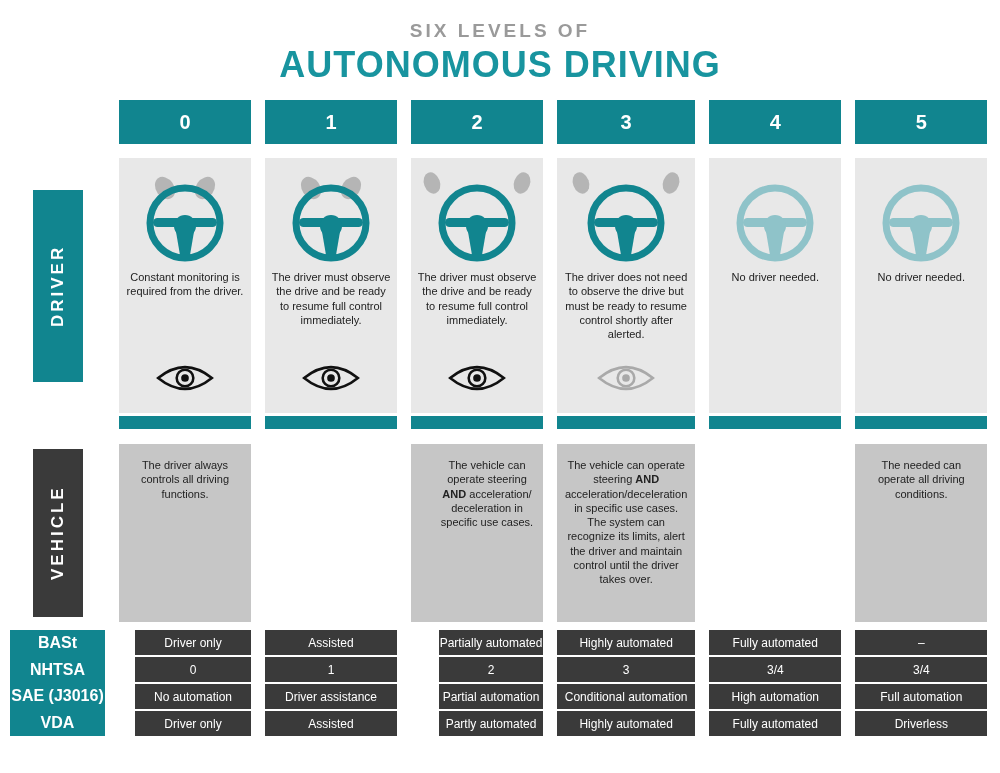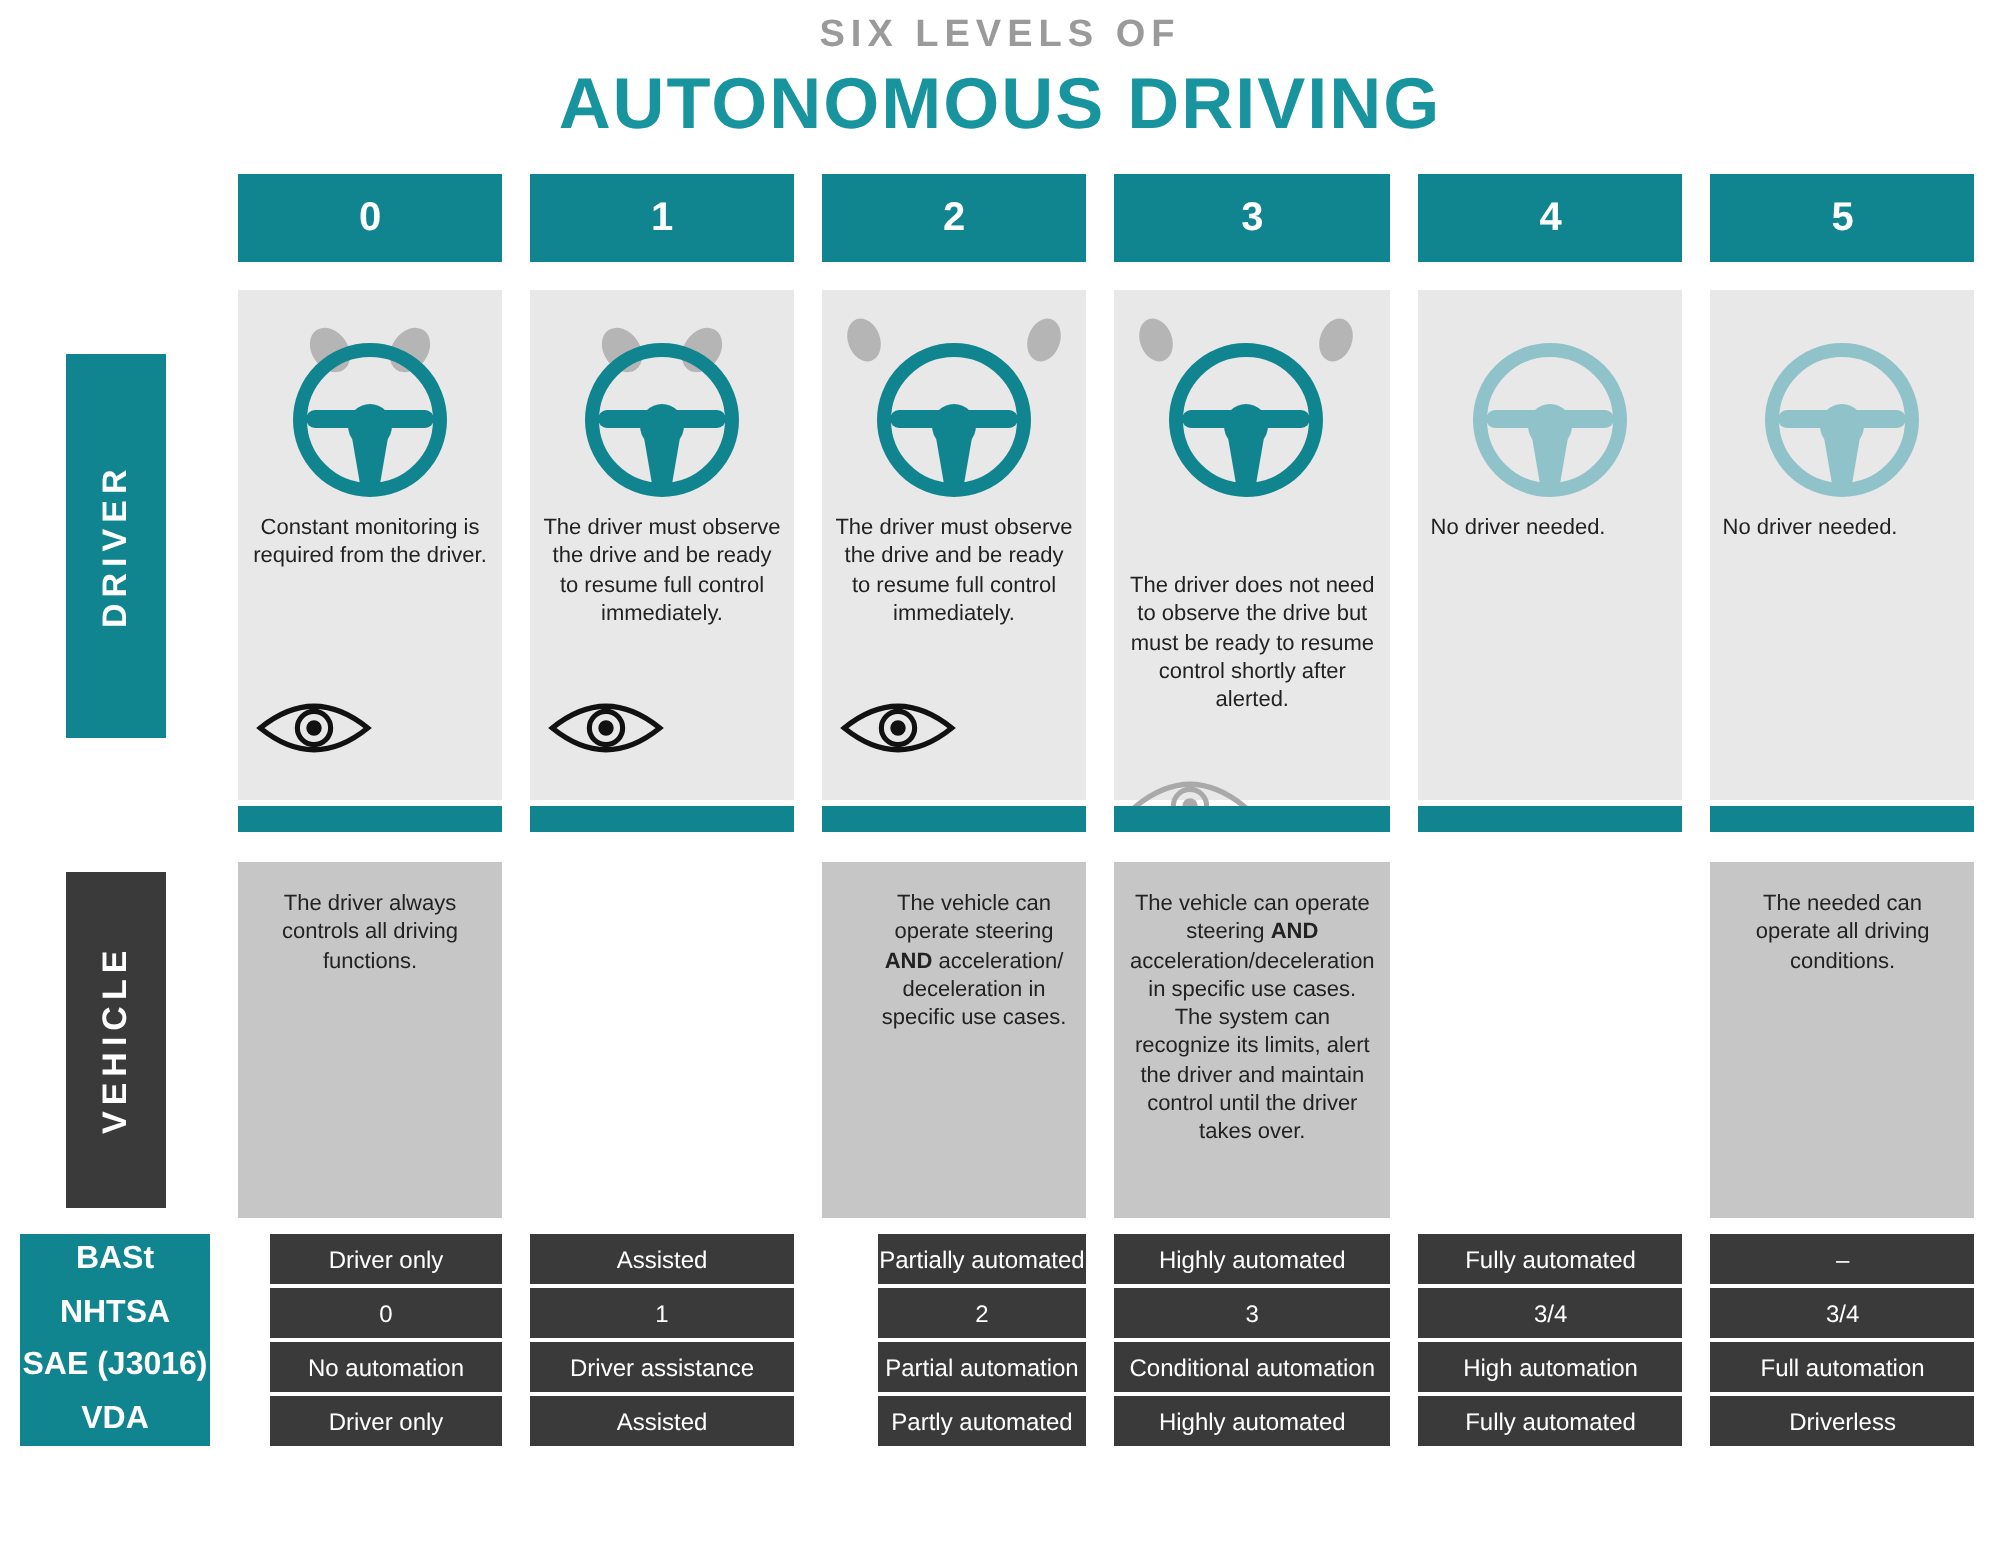--- a/index.html
+++ b/index.html
@@ -3,38 +3,38 @@
 <meta charset="utf-8">
 <style>
   :root{
     --teal:#11858f; --teal-title:#18949f; --teal-light:#8fc3c9;
     --dark:#3a3a3a; --card-light:#e8e8e8; --card-gray:#c6c6c6;
     --hand:#b5b5b5; --kicker:#9a9a9a;
   }
   *{box-sizing:border-box;}
   html,body{margin:0;padding:0;background:#fff;}
   body{width:1000px;height:773px;font-family:"Liberation Sans", sans-serif;overflow:hidden;}
-  .titles{text-align:center;padding-top:7px;}
+  .titles{text-align:center;padding-top:20px;}
   .kicker{color:var(--kicker);font-size:19px;letter-spacing:3px;font-weight:bold;}
   .main-title{color:var(--teal-title);font-size:36px;font-weight:bold;letter-spacing:1px;margin-top:2px;}
   .grid{
     display:grid;
     grid-template-columns:95px repeat(6,1fr);
     grid-template-rows:44px 14px 255px 3px 13px 15px 178px 8px 106px;
     column-gap:14px;
     margin:14px 30px 0 10px;
   }
   .num-hdr{background:var(--teal);color:#fff;font-size:20px;font-weight:bold;
     display:flex;align-items:center;justify-content:center;grid-row:1;}
   .side-label{background:var(--teal);color:#fff;writing-mode:vertical-rl;transform:rotate(180deg);
     font-weight:bold;font-size:17px;letter-spacing:3px;display:flex;align-items:center;justify-content:center;
     width:50px;margin:auto;grid-column:1;}
   .side-label.driver{grid-row:3;height:192px;}
   .side-label.vehicle{grid-row:7;height:168px;background:var(--dark);}
-  .driver-card{grid-row:3;background:var(--card-light);display:flex;flex-direction:column;align-items:flex-start;padding:10px 6px 14px 6px;}
+  .driver-card{grid-row:3;background:var(--card-light);display:flex;flex-direction:column;align-items:center;padding:10px 6px 14px 6px;}
   .teal-bar{grid-row:5;background:var(--teal);}
   .vehicle-card{grid-row:7;background:var(--card-gray);padding:14px 8px 8px 8px;text-align:center;font-size:11px;line-height:1.3;color:#222;}
   .std-stack{grid-row:9;display:flex;flex-direction:column;gap:2px;}
   .std-cell{background:var(--dark);color:#fff;font-size:12px;height:25px;display:flex;align-items:center;justify-content:center;flex:1;}
   .std-labels{grid-column:1;grid-row:9;background:var(--teal);color:#fff;font-weight:bold;font-size:16px;
     display:flex;flex-direction:column;}
   .std-labels div{flex:1;display:flex;align-items:center;justify-content:center;}
   .driver-text{font-size:11px;line-height:1.3;text-align:center;color:#222;margin-top:4px;}
   .wheel{flex:0 0 auto;}
   .eye-wrap{margin-top:auto;}
@@ -163,21 +163,21 @@
   <div class="teal-bar" style="grid-area: 5 / 4;"></div>
   <div class="vehicle-card rich" style="grid-area: 7 / 4; padding-left: 28px;">The vehicle can operate steering <b>AND</b> acceleration/ deceleration in specific use cases.</div>
   <div class="std-stack" style="grid-area: 9 / 4; padding-left: 28px;">
       <div class="std-cell">Partially automated</div>
       <div class="std-cell">2</div>
       <div class="std-cell">Partial automation</div>
       <div class="std-cell">Partly automated</div>
     </div>
 
   <div class="num-hdr" style="grid-area: 1 / 5;">3</div>
-  <div class="driver-card" style="grid-area: 3 / 5; gap: 29px;">
+  <div class="driver-card" style="grid-area: 3 / 5;">
     <svg class="wheel" width="120" height="98" viewBox="0 0 120 98">
       <g class="hands hands-on none">
         <ellipse class="hand" cx="40" cy="20" rx="9" ry="12" transform="rotate(-35 40 20)"></ellipse>
         <ellipse class="hand" cx="80" cy="20" rx="9" ry="12" transform="rotate(35 80 20)"></ellipse>
       </g>
       <g class="hands hands-off">
         <ellipse class="hand" cx="15" cy="15" rx="8" ry="11" transform="rotate(-20 15 15)"></ellipse>
         <ellipse class="hand" cx="105" cy="15" rx="8" ry="11" transform="rotate(20 105 15)"></ellipse>
       </g>
       <circle class="wheel-stroke" cx="60" cy="55" r="35"></circle>

